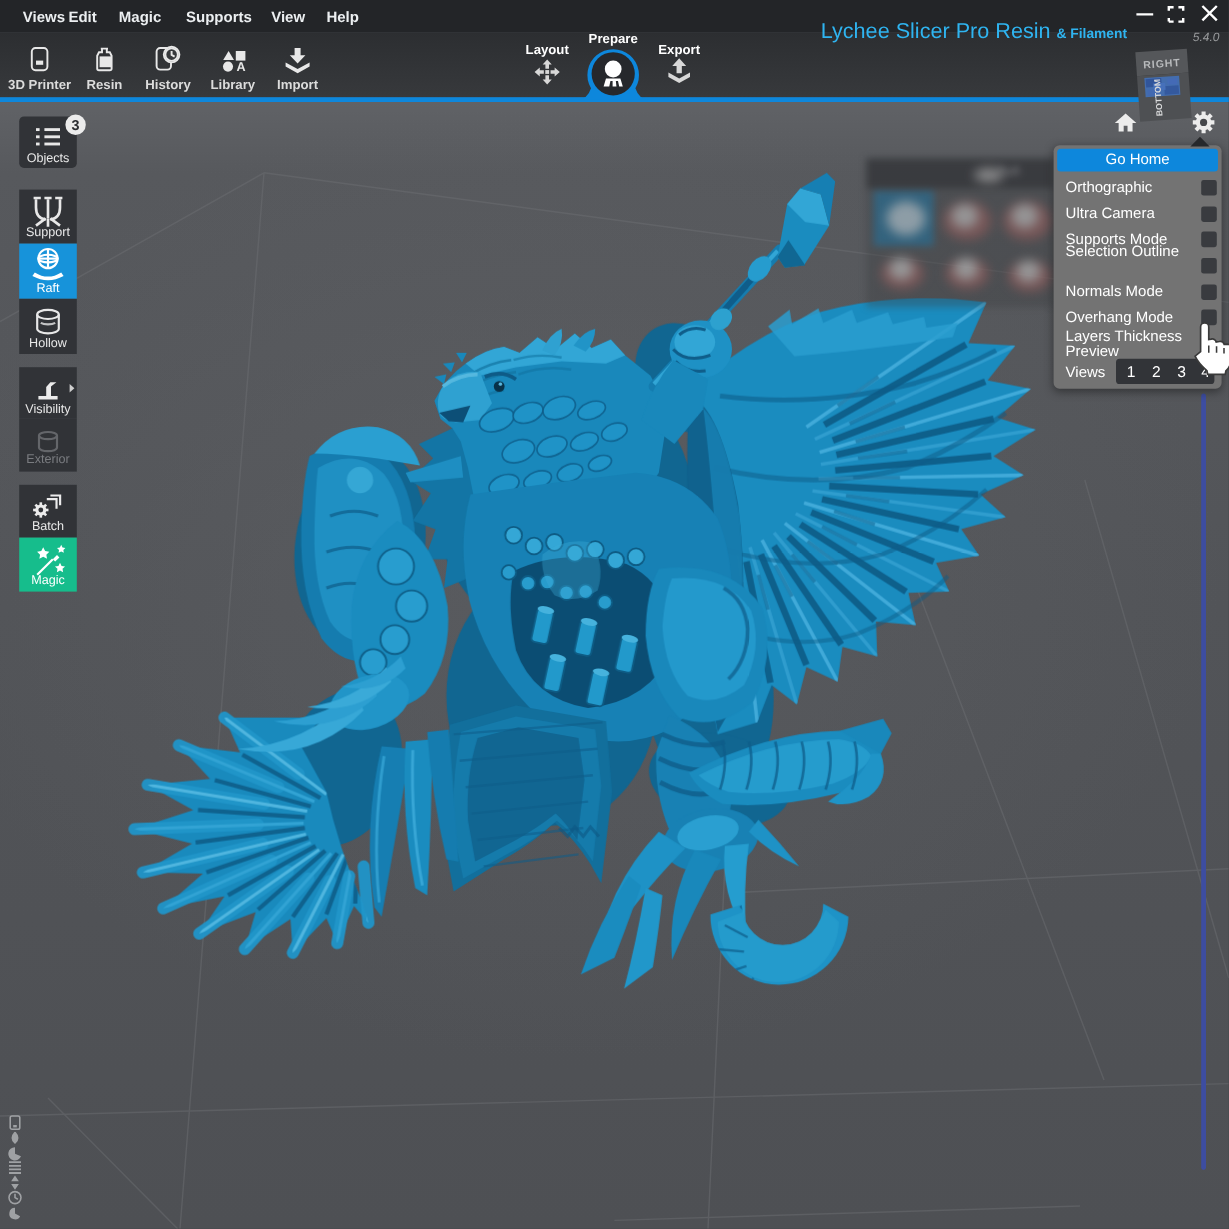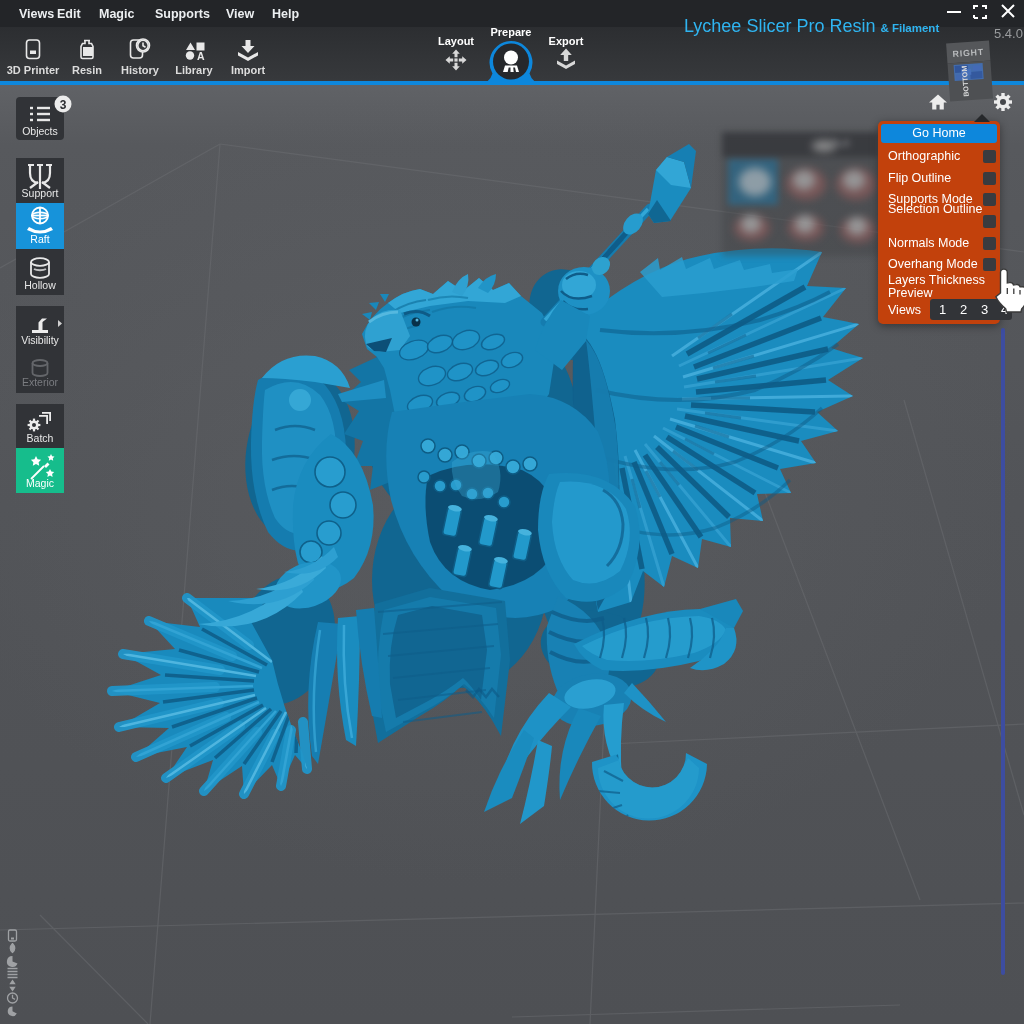--- a/index.html
+++ b/index.html
@@ -12,23 +12,23 @@
         linear-gradient(#606266 0px, #57595d 60px, #525458 420px, #4e5054 939px);}
   
   .menubar{position:absolute;top:0;left:0;width:1024px;height:27px;background:#232528;}
   .menubar span{position:absolute;top:7px;font-size:12.5px;font-weight:bold;color:#eceff1;}
   
   .toolbar{position:absolute;top:27px;left:0;width:1024px;height:54px;
       background:linear-gradient(#2c2e31,#37393c);border-bottom:4px solid #0d87dc;}
   
   .title{position:absolute;top:1px;left:684px;font-size:18px;color:#2fb4f0;margin-top:15px;}
   .title b{font-size:11.5px;font-weight:bold;}
-  .ver{position:absolute;top:26px;left:994px;font-size:13px;color:#9a9c9e;}
-  
-  .dd{position:absolute;left:878px;top:121px;width:122px;height:203px;background:#c2410c;border-radius:5px;
+  .ver{position:absolute;top:26px;left:994px;font-size:10px;color:#9a9c9e;font-style:italic;}
+  
+  .dd{position:absolute;left:878px;top:121px;width:140px;height:203px;background:#737373;border-radius:5px;
       box-shadow:0 2px 8px rgba(0,0,0,.4);}
   .dd:before{content:"";position:absolute;top:-7px;right:10px;border-left:8px solid transparent;
       border-right:8px solid transparent;border-bottom:8px solid #26282b;}
   .gohome{position:absolute;left:3px;right:3px;top:3px;height:19px;background:#0d87dc;border-radius:3px;
       color:#fff;font-size:12.5px;text-align:center;line-height:19px;}
   .dditem{position:absolute;left:10px;color:#fff;font-size:12.5px;}
   .ddtog{position:absolute;right:4px;width:13px;height:13px;background:#393b3f;border-radius:2px;}
   .viewsbox{position:absolute;left:52px;top:178px;width:82px;height:21px;background:#323438;border-radius:3px;}
   .viewsbox span{position:absolute;top:3px;color:#fff;font-size:13px;}
   
@@ -515,21 +515,21 @@
         </g>
         <circle r="3" fill="#45474b"></circle>
       </g>
     </g>
   </svg>
 
   <div class="dd">
     <div class="gohome">Go Home</div>
     <div class="dditem" style="top:28px">Orthographic</div>
       <div class="ddtog" style="top:29px"></div>
-    <div class="dditem" style="top:50px">Flip Outline</div>
+    <div class="dditem" style="top:50px">Ultra Camera</div>
       <div class="ddtog" style="top:51px"></div>
     <div class="dditem" style="top:71px">Supports Mode</div>
       <div class="ddtog" style="top:72px"></div>
     <div class="dditem" style="top:81px">Selection Outline</div>
       <div class="ddtog" style="top:94px"></div>
     <div class="dditem" style="top:115px">Normals Mode</div>
       <div class="ddtog" style="top:116px"></div>
     <div class="dditem" style="top:136px">Overhang Mode</div>
       <div class="ddtog" style="top:137px"></div>
     <div class="dditem" style="top:153px;line-height:13px">Layers Thickness<br>Preview</div>

